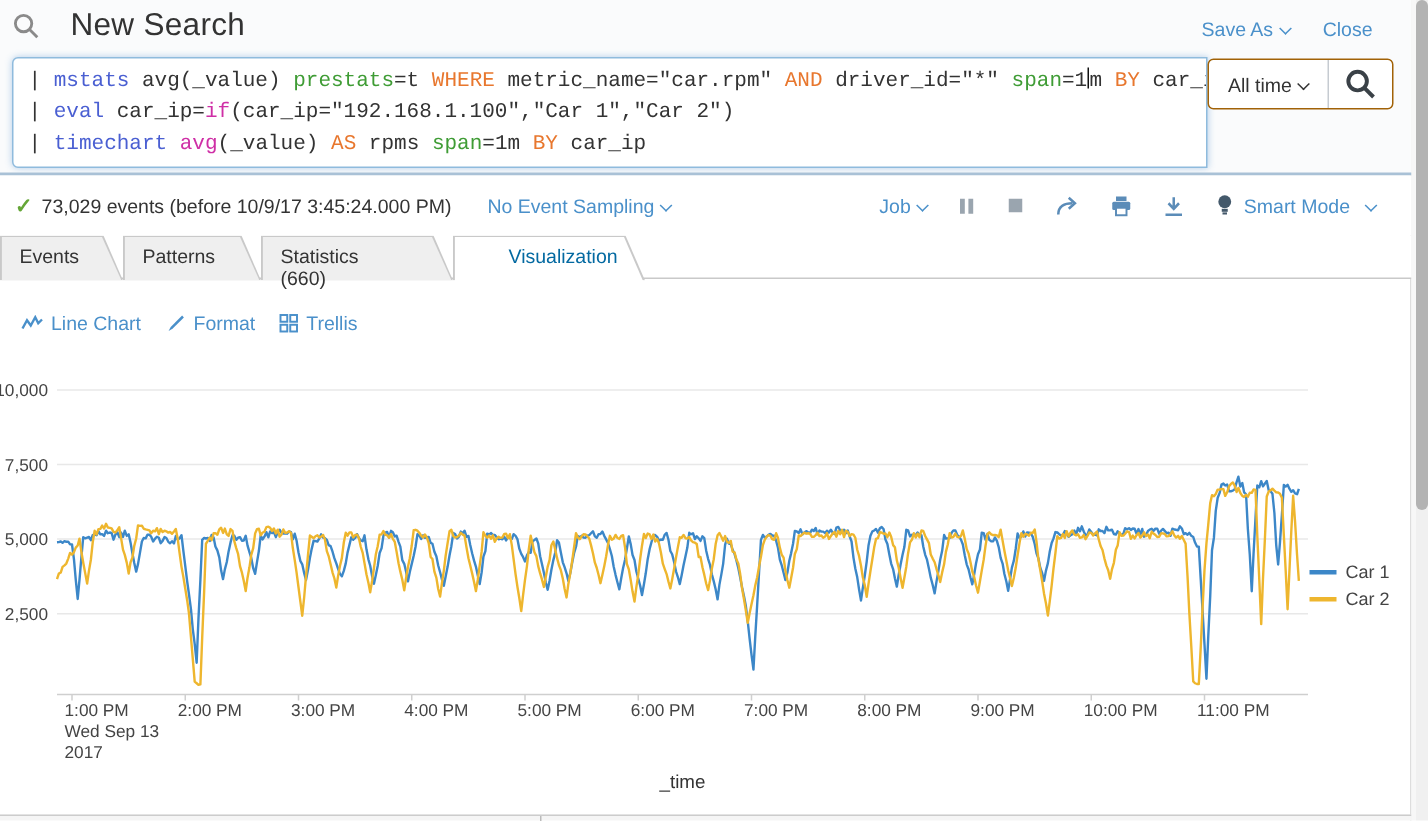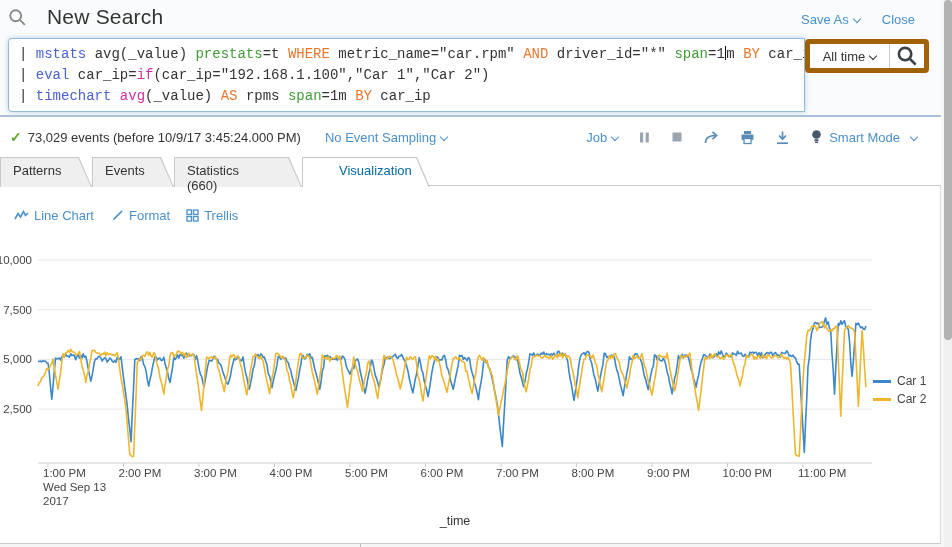--- a/index.html
+++ b/index.html
@@ -22,21 +22,21 @@
                 font-family:"Liberation Mono", monospace; font-size:14px; line-height:21px;
                 padding:5px 10px; white-space:pre; overflow:hidden; }
   .seg-plain   { color:#333; }
   .seg-command { color:#4a5fd2; }
   .seg-keyword { color:#e8772e; }
   .seg-param   { color:#3f9c35; }
   .seg-func    { color:#cf2fa6; }
   .cursor { display:inline-block; width:1.5px; height:14px; background:#111; vertical-align:-2px; }
 
   .time-group { position:absolute; left:805px; top:39px; height:34px; width:124px; background:#fff;
-                border:5px solid #a16207; border-radius:4px; display:flex; align-items:stretch; }
+                border:1px solid #a16207; border-radius:4px; display:flex; align-items:stretch; }
   .time-btn { width:80px; display:flex; align-items:center; justify-content:center; font-size:13px;
               color:#333; cursor:pointer; border-right:1px solid #c6cbd1; }
   .go-btn { flex:1; display:flex; align-items:center; justify-content:center; cursor:pointer; }
 
   .search-divider { position:absolute; left:0; top:115px; width:941px; height:2px; background:#a9c1d6; }
 
   
   .results-bar { position:absolute; left:0; top:117px; width:941px; height:40px; background:#fff;
                  display:flex; align-items:center; font-size:13px; }
   .status-wrap { display:flex; align-items:center; gap:6px; margin-left:10px; }
@@ -156,29 +156,29 @@
           <rect x="4.5" y="10.2" width="4" height="2" fill="#44596b"></rect>
           <rect x="5" y="12.6" width="3" height="1.4" fill="#44596b"></rect>
         </svg>
         <span>Smart Mode</span>
           <span class="chev"></span>
       </span>
     </div>
   </div>
 
   <div class="tabs-bar">
+    <div class="tab" style="width:82px">
+      <span class="shape"></span>
+        <span class="fill"></span>
+      <span class="lbl">Events</span>
+    </div>
     <div class="tab" style="width:92px">
       <span class="shape"></span>
         <span class="fill"></span>
       <span class="lbl">Patterns</span>
-    </div>
-    <div class="tab" style="width:82px">
-      <span class="shape"></span>
-        <span class="fill"></span>
-      <span class="lbl">Events</span>
     </div>
     <div class="tab" style="width:128px">
       <span class="shape"></span>
         <span class="fill"></span>
       <span class="lbl">Statistics (660)</span>
     </div>
     <div class="tab active" style="width:128px">
       <span class="shape"></span>
         <span class="fill"></span>
       <span class="lbl">Visualization</span>

